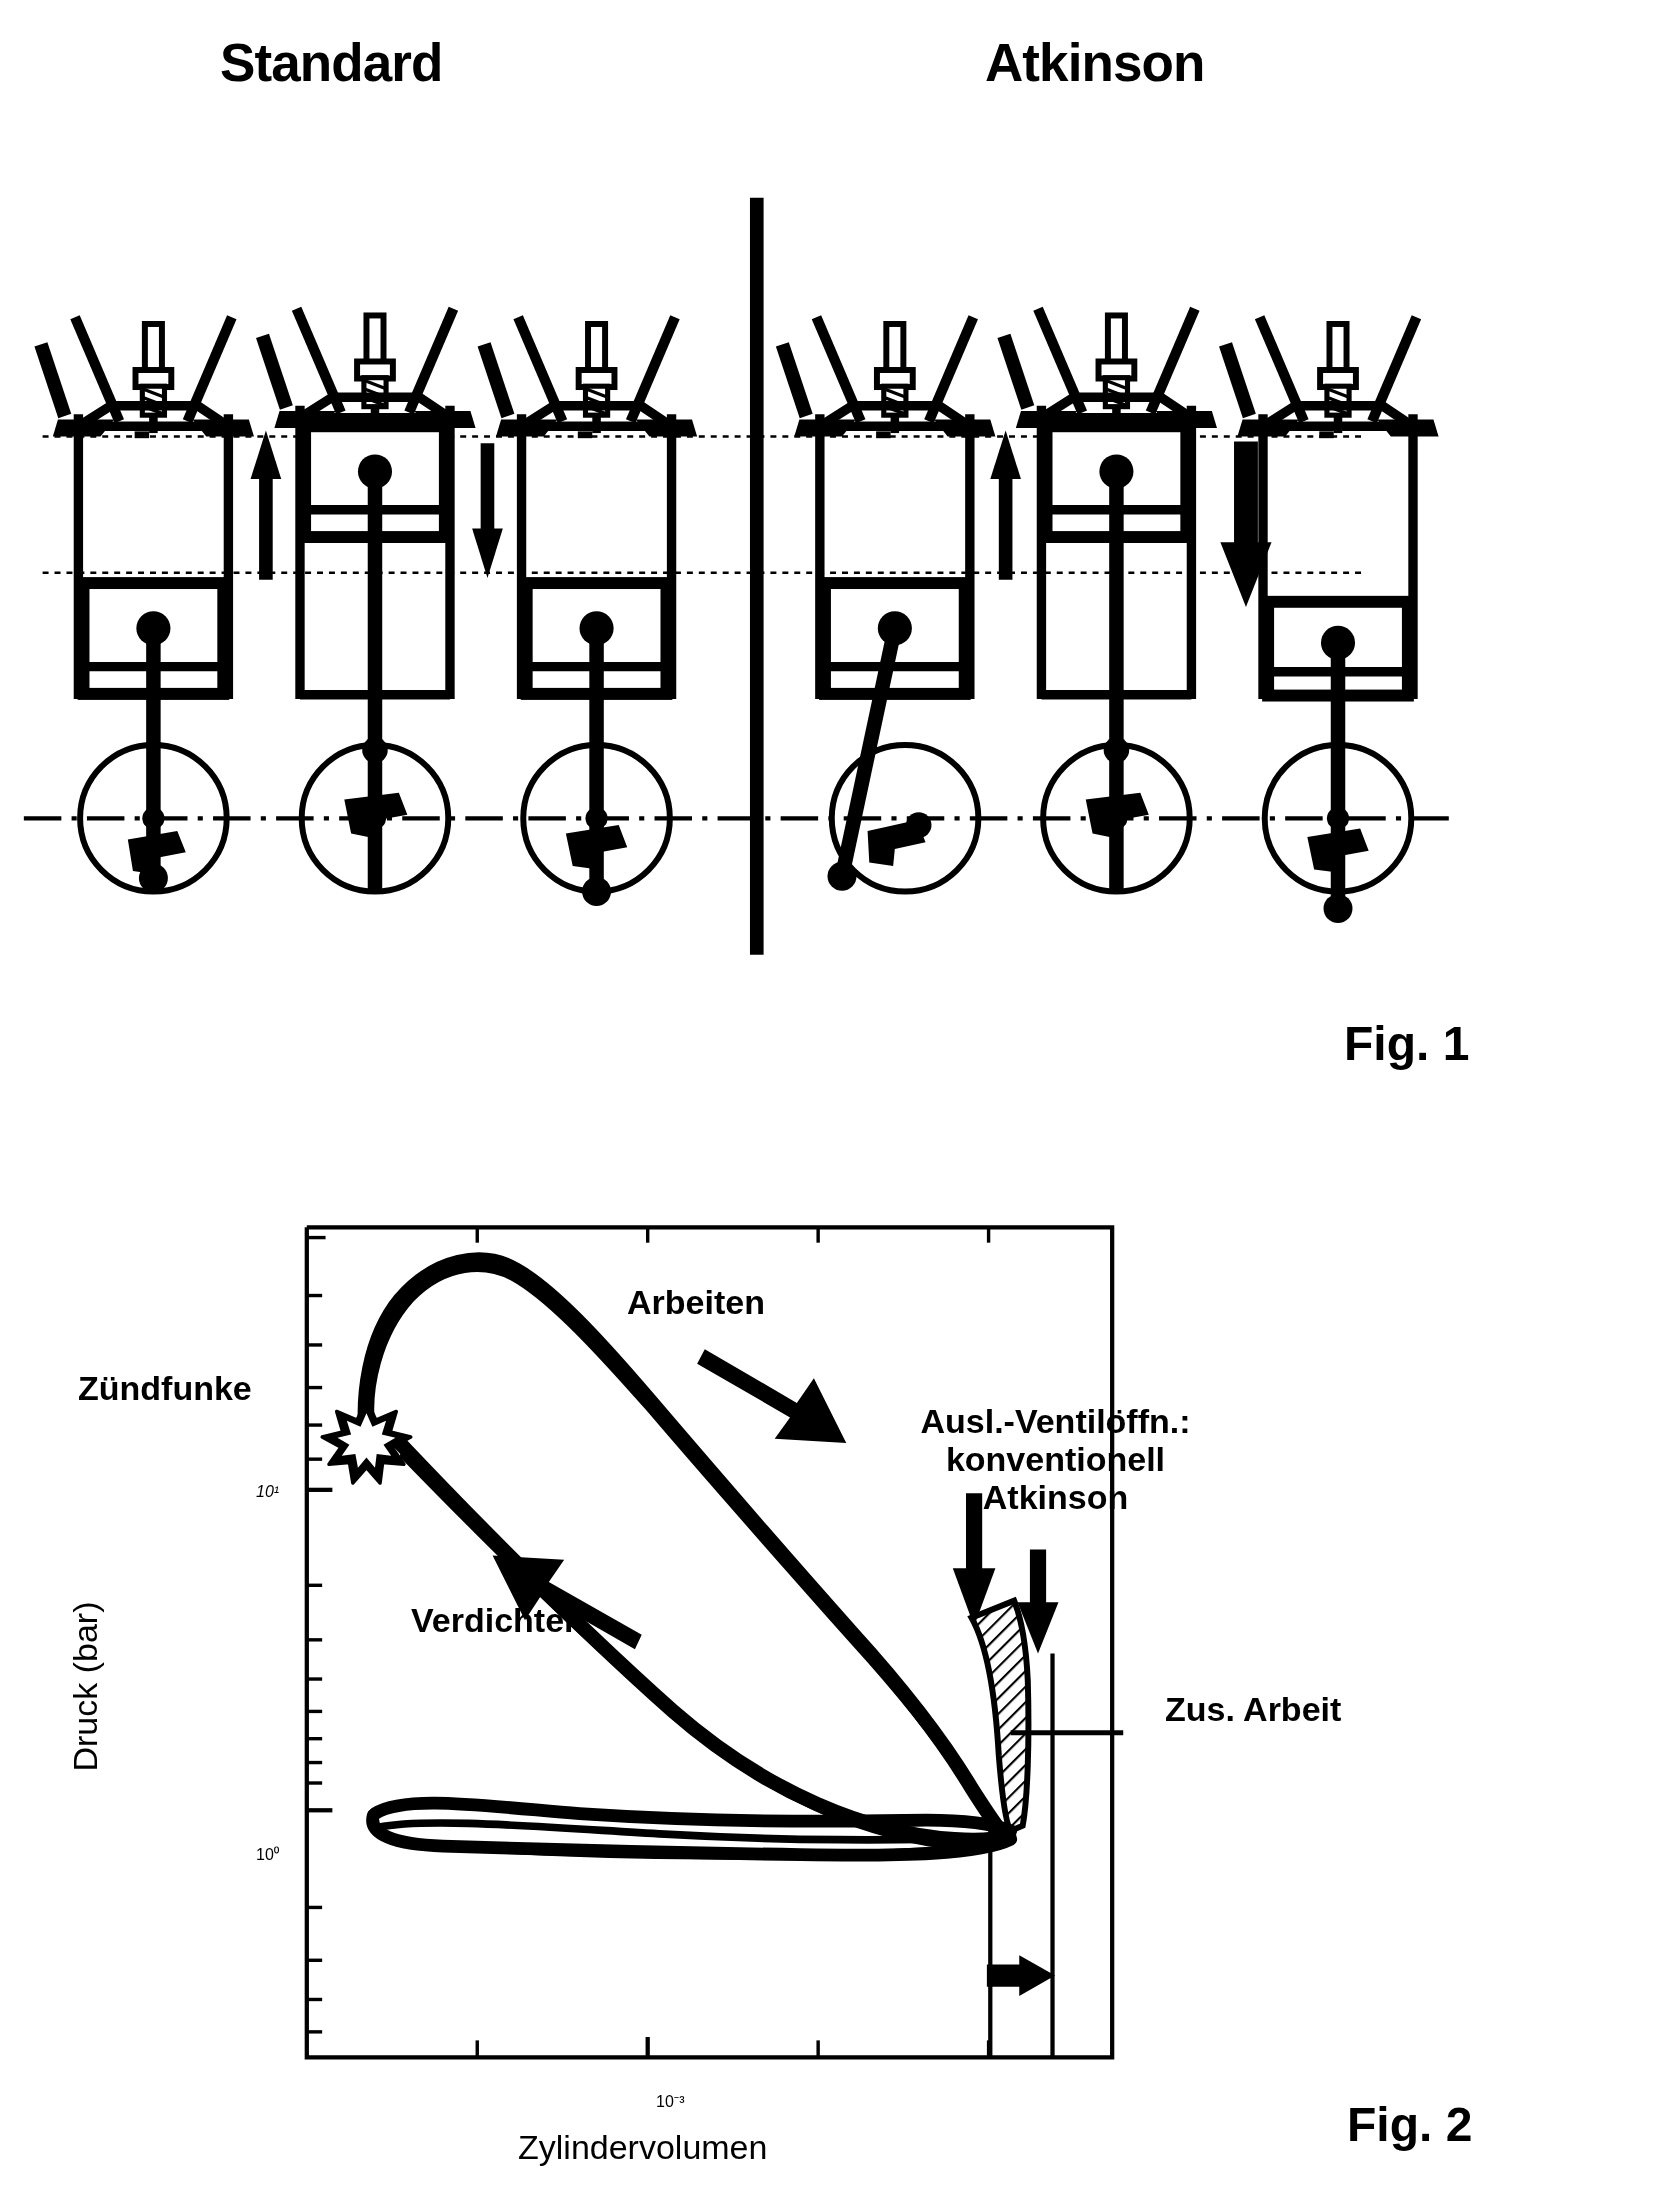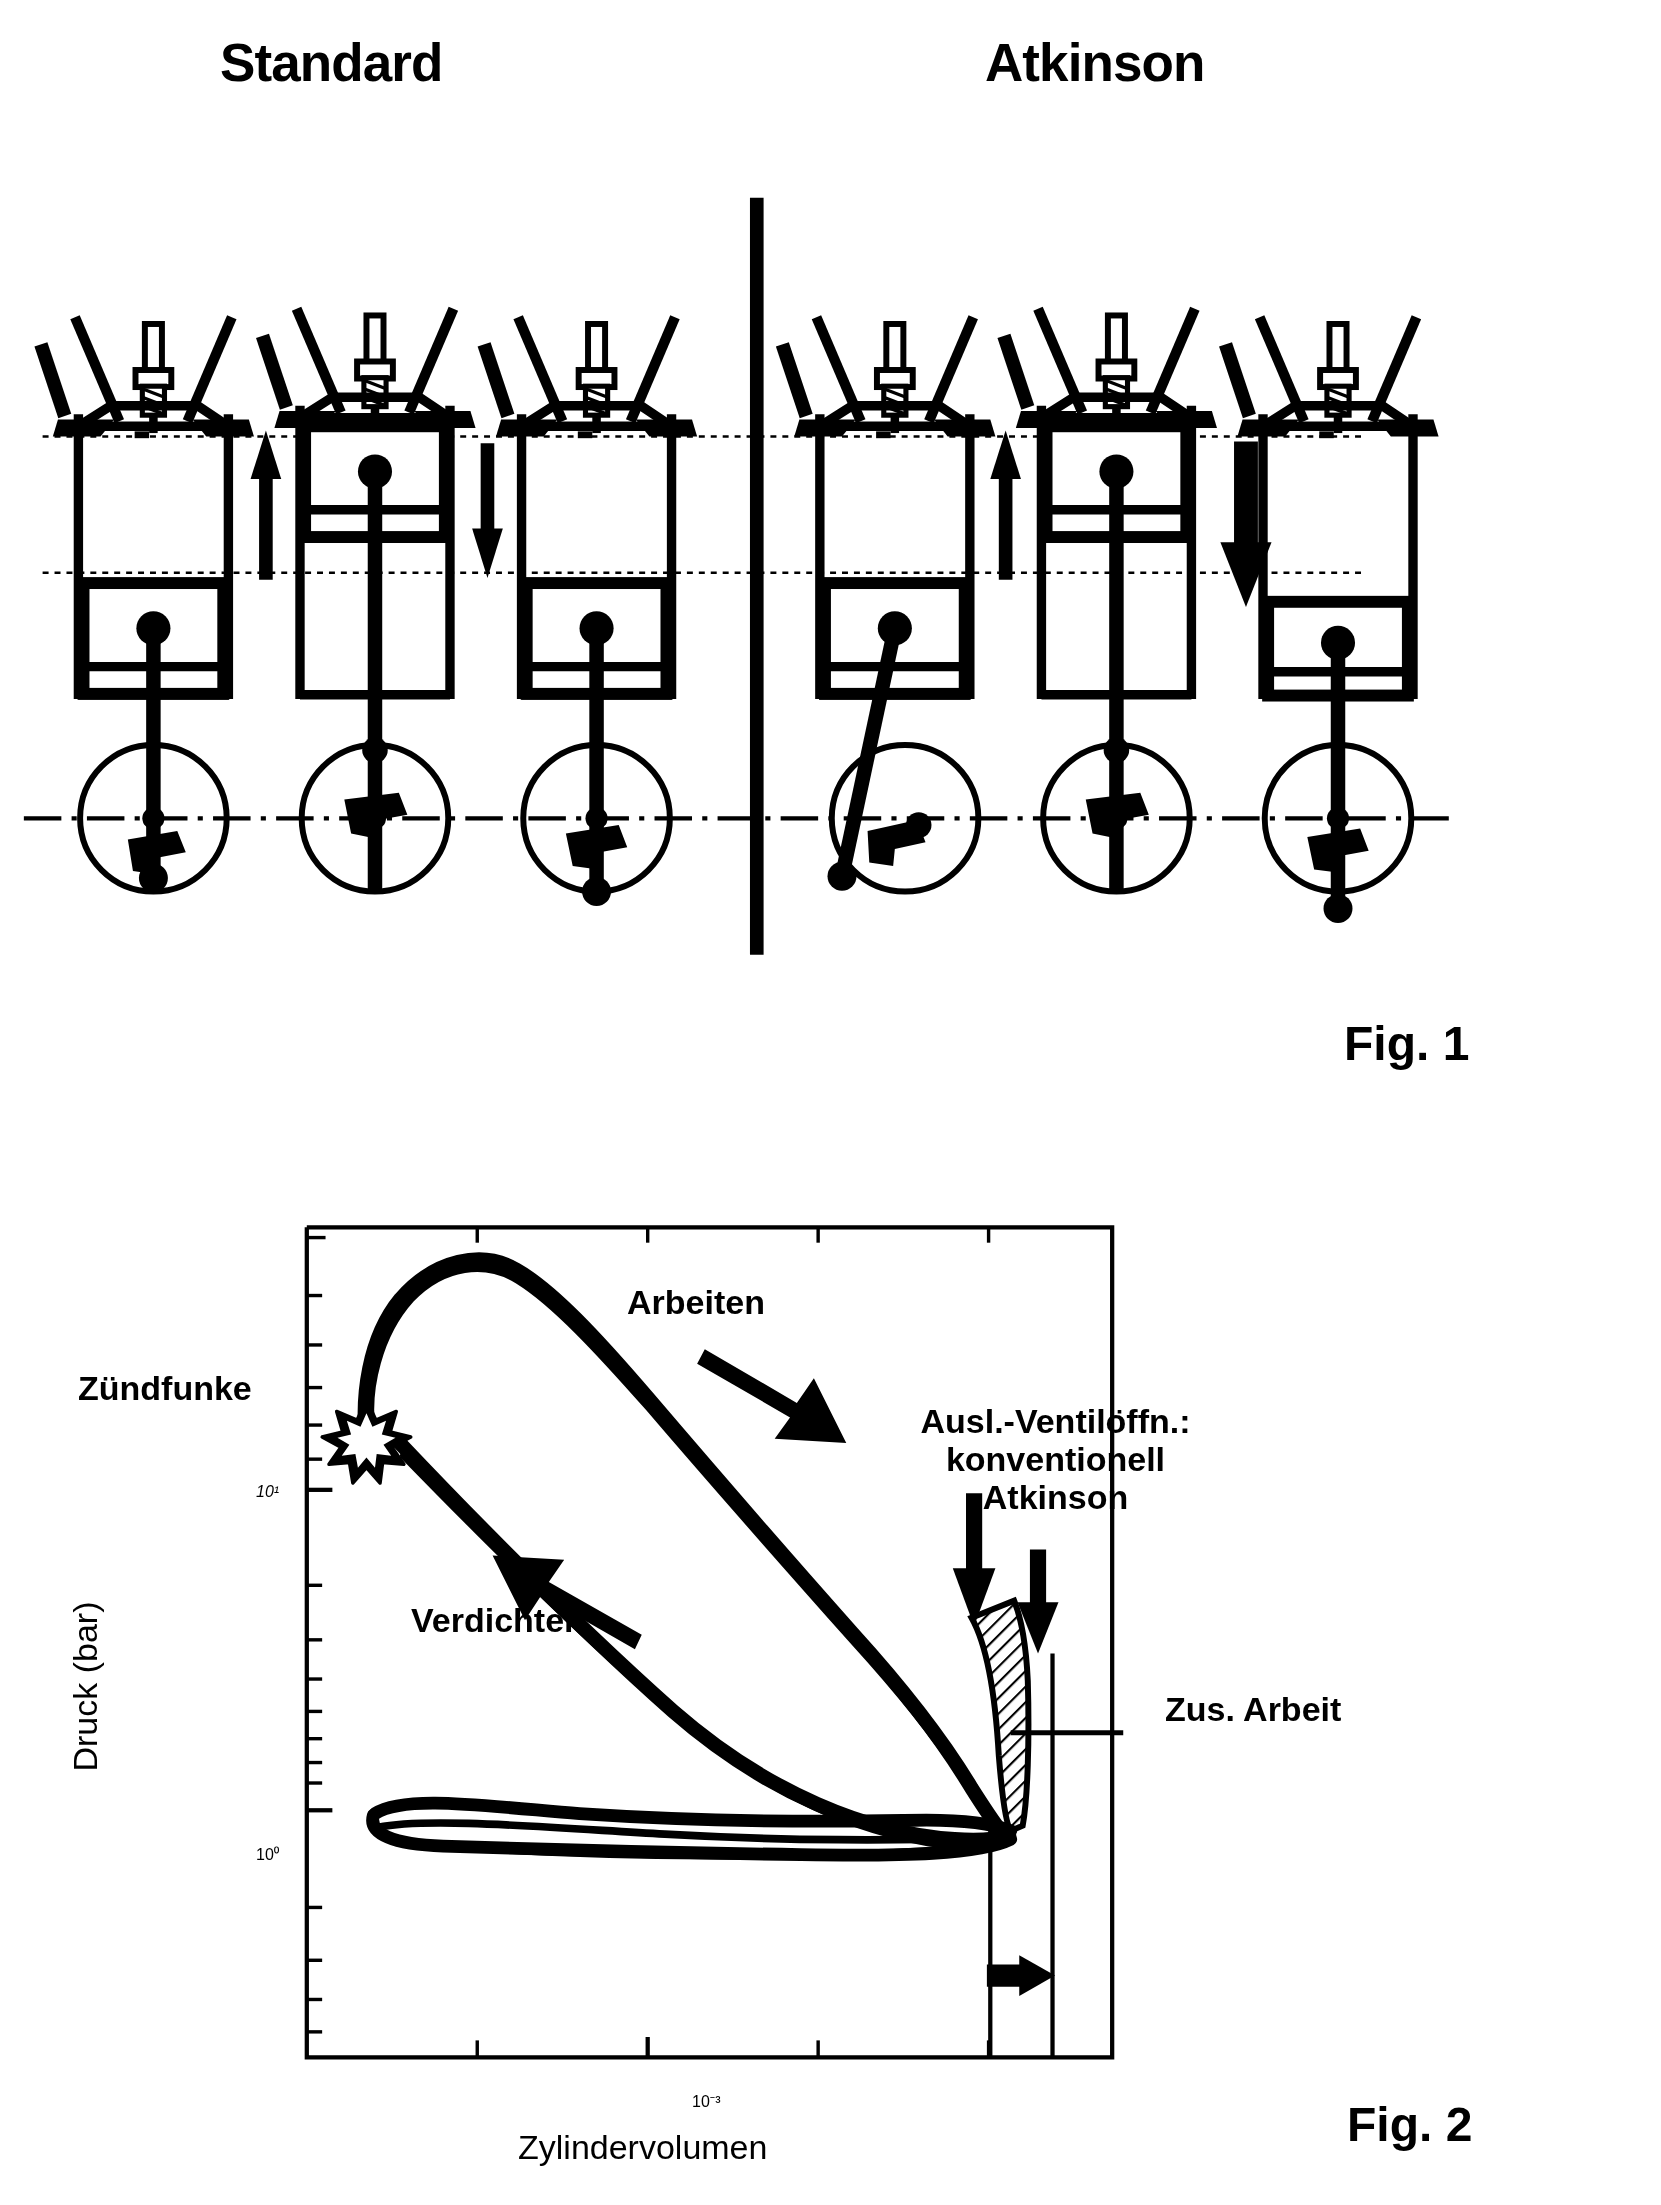--- a/index.html
+++ b/index.html
@@ -84,21 +84,21 @@
   }
 
   .tick-label {
     position: absolute;
     font-size: 16px;
     white-space: nowrap;
     color: #000;
   }
   #ytick-10-1 { left: 256px; top: 1483px; font-style: italic; }
   #ytick-10-0 { left: 256px; top: 1803px; margin-top: 40px; }
-  #xtick-10-3 { left: 656px; top: 2090px; margin-left: 36px; }
+  #xtick-10-3 { left: 656px; top: 2090px; }
 </style>
 </head>
 <body>
 
 <div id="page">
 
   <div class="fig1-title" id="title-standard">Standard</div>
   <div class="fig1-title" id="title-atkinson">Atkinson</div>
 
   <svg class="layer" id="fig1-drawing" viewBox="0 0 1949 2587">

